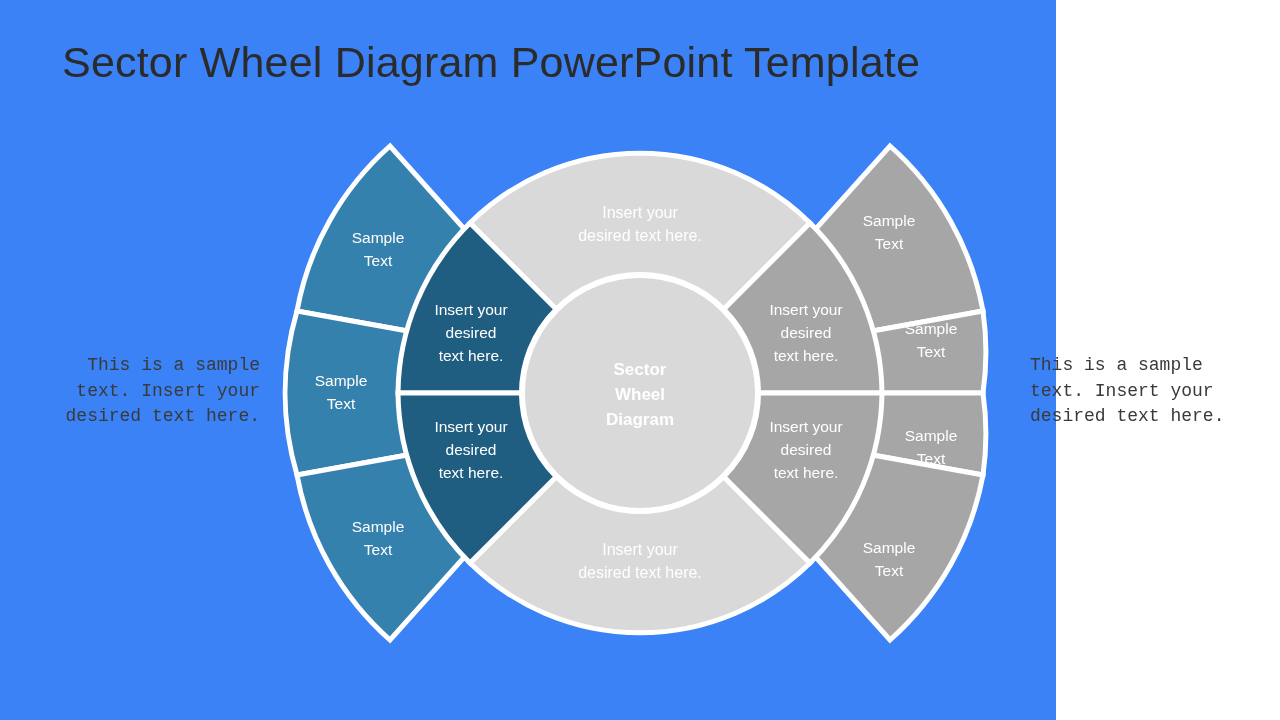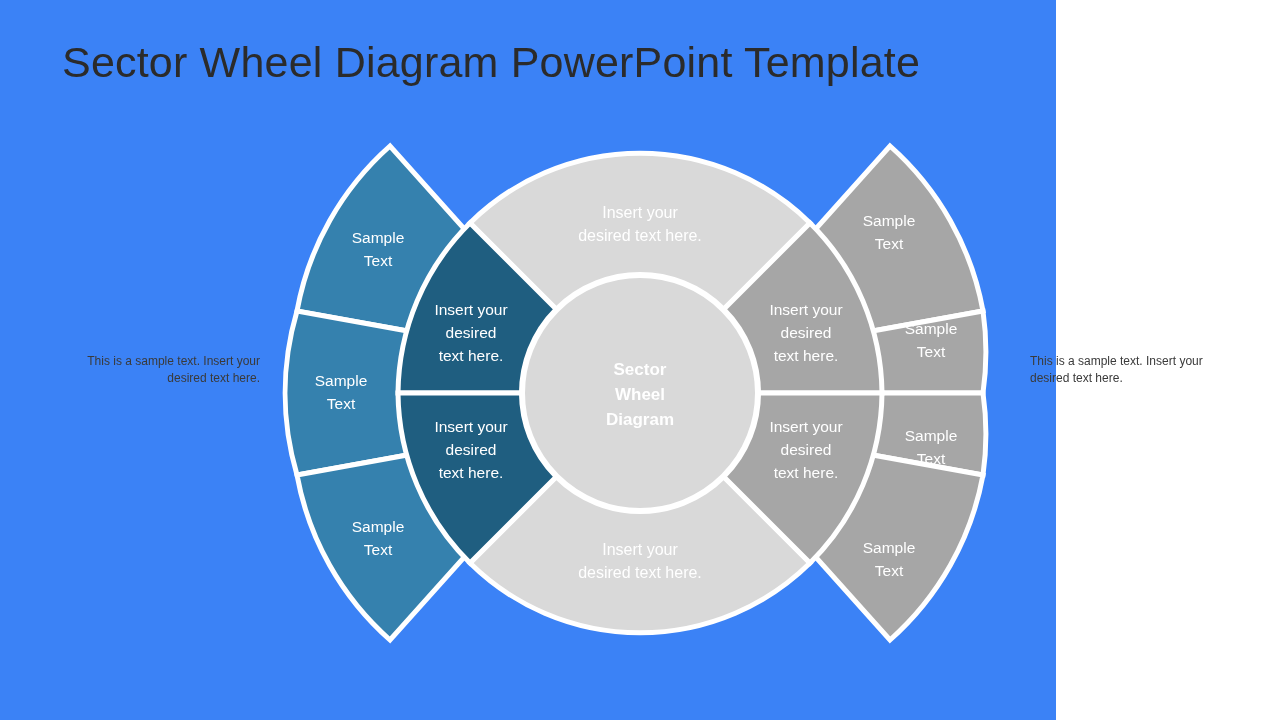--- a/index.html
+++ b/index.html
@@ -27,24 +27,24 @@
     top: 38px;
     font-size: 43px;
     font-weight: 400;
     color: #2b2b2b;
     letter-spacing: 0.2px;
     white-space: nowrap;
     font-family: "Liberation Sans", sans-serif;
   }
   .side-note {
     position: absolute;
-    font-size: 12px;
+    font-size: 18px;
     line-height: 1.42;
     color: #3a3a3a;
-    font-family: Liberation Sans, sans-serif;
+    font-family: Liberation Mono, monospace;
   }
   #note-left {
     left: 60px;
     top: 353px;
     width: 200px;
     text-align: right;
   }
   #note-right {
     left: 1030px;
     top: 353px;

